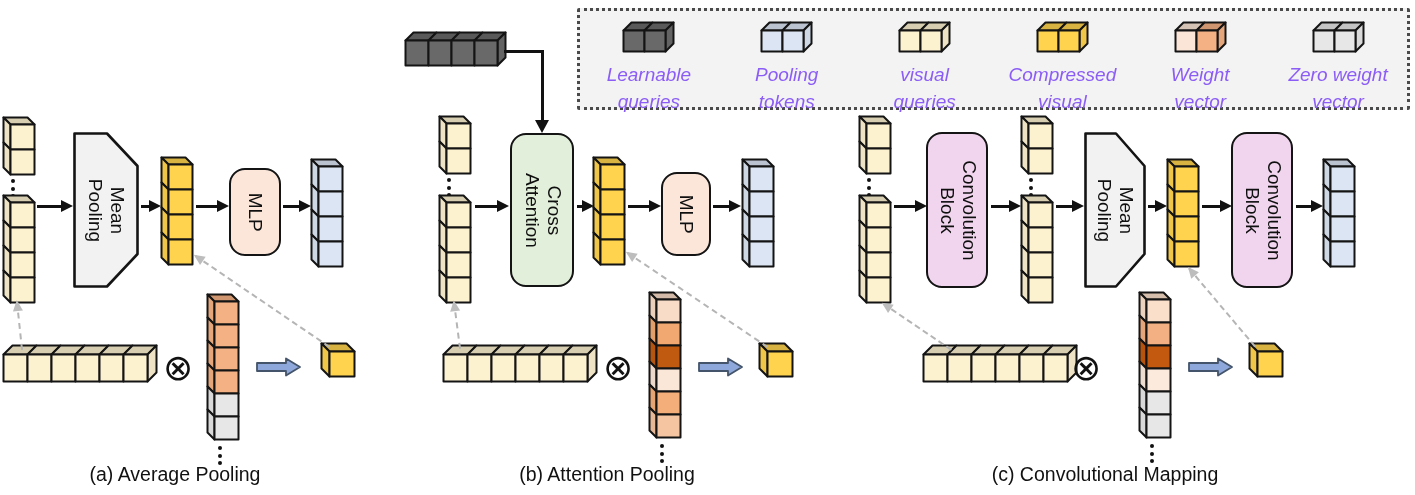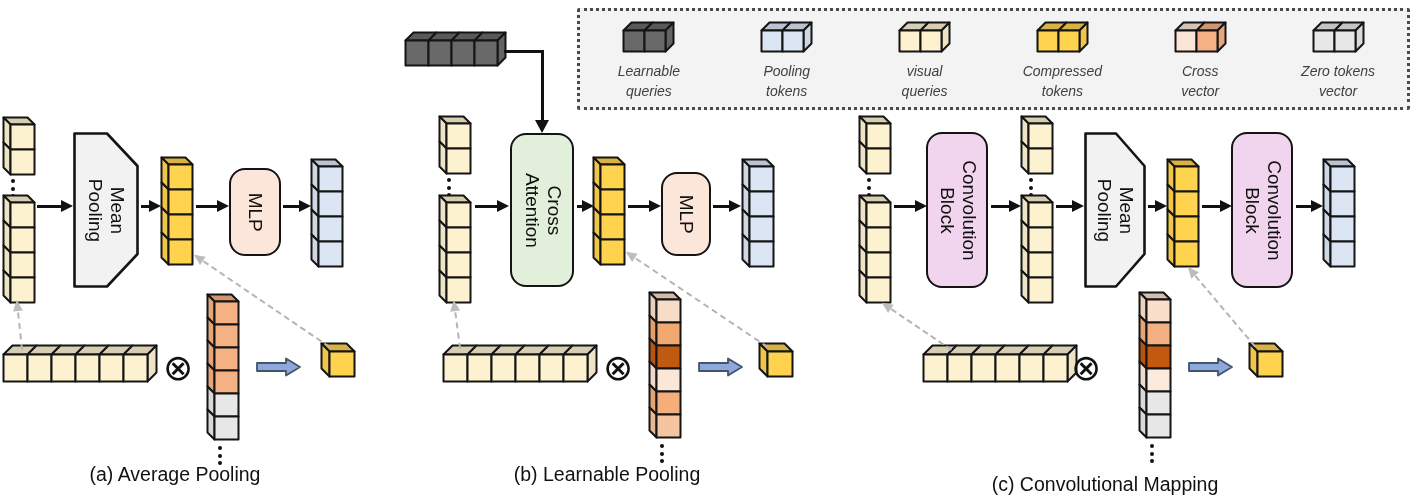--- a/index.html
+++ b/index.html
@@ -5,22 +5,22 @@
   html,body{margin:0;padding:0;background:#ffffff;}
   #canvas{position:relative;width:1415px;height:495px;background:#fff;overflow:hidden;
           font-family:"Liberation Sans",sans-serif;color:#111;}
   .abs{position:absolute;}
 
   
   #legend{position:absolute;left:577px;top:8px;width:833px;height:102px;background:#f3f3f3;
           border:3px dotted #4a4a4a;border-radius:2px;display:flex;align-items:flex-start;
           box-sizing:border-box;padding-top:10px;}
   .lg-item{flex:1;display:flex;flex-direction:column;align-items:center;}
-  .lg-label{font-style:italic;font-size:14px;line-height:1.42;text-align:center;
-            white-space:pre-line;margin-top:5px;color:#404040;}
+  .lg-label{font-style:italic;font-size:19px;line-height:1.42;text-align:center;
+            white-space:pre-line;margin-top:5px;color:#8b5cf6;}
 
   
   .pbox{position:absolute;border:2.6px solid #141414;border-radius:16px;
         display:flex;align-items:center;justify-content:center;box-sizing:border-box;}
   .vtext{transform:rotate(90deg);white-space:pre-line;text-align:center;width:max-content;
          font-size:19px;line-height:1.18;color:#0f0f0f;}
   .shapebox{position:absolute;display:flex;align-items:center;justify-content:center;}
   .shapebox svg{position:absolute;left:0;top:0;}
   .shapebox .vtext{position:relative;}
 
@@ -97,46 +97,46 @@
       <div><svg width="53" height="32">
             <g transform="translate(1.5,1.5)">
               <polygon points="0,8 8,0 29,0 21,8" fill="#d9b341" stroke="#141414" stroke-width="2" stroke-linejoin="round"></polygon>
               <polygon points="21,8 29,0 50,0 42,8" fill="#d9b341" stroke="#141414" stroke-width="2" stroke-linejoin="round"></polygon>
               <polygon points="42,8 50,0 50,21 42,29" fill="#f0c648" stroke="#141414" stroke-width="2" stroke-linejoin="round"></polygon>
               <rect x="0" y="8" width="21" height="21" fill="#FFD34D" stroke="#141414" stroke-width="2" stroke-linejoin="round"></rect>
               <rect x="21" y="8" width="21" height="21" fill="#FFD34D" stroke="#141414" stroke-width="2" stroke-linejoin="round"></rect>
             </g>
           </svg></div>
       <div class="lg-label">Compressed
-tokens</div>
+visual</div>
     </div>
     <div class="lg-item">
       <div><svg width="53" height="32">
             <g transform="translate(1.5,1.5)">
               <polygon points="0,8 8,0 29,0 21,8" fill="#d5c3b6" stroke="#141414" stroke-width="2" stroke-linejoin="round"></polygon>
               <polygon points="21,8 29,0 50,0 42,8" fill="#cf966f" stroke="#141414" stroke-width="2" stroke-linejoin="round"></polygon>
               <polygon points="42,8 50,0 50,21 42,29" fill="#e5a67b" stroke="#141414" stroke-width="2" stroke-linejoin="round"></polygon>
               <rect x="0" y="8" width="21" height="21" fill="#FBE5D6" stroke="#141414" stroke-width="2" stroke-linejoin="round"></rect>
               <rect x="21" y="8" width="21" height="21" fill="#F4B183" stroke="#141414" stroke-width="2" stroke-linejoin="round"></rect>
             </g>
           </svg></div>
-      <div class="lg-label">Cross
+      <div class="lg-label">Weight
 vector</div>
     </div>
     <div class="lg-item">
       <div><svg width="53" height="32">
             <g transform="translate(1.5,1.5)">
               <polygon points="0,8 8,0 29,0 21,8" fill="#c5c4c4" stroke="#141414" stroke-width="2" stroke-linejoin="round"></polygon>
               <polygon points="21,8 29,0 50,0 42,8" fill="#c5c4c4" stroke="#141414" stroke-width="2" stroke-linejoin="round"></polygon>
               <polygon points="42,8 50,0 50,21 42,29" fill="#dad9d9" stroke="#141414" stroke-width="2" stroke-linejoin="round"></polygon>
               <rect x="0" y="8" width="21" height="21" fill="#E8E7E7" stroke="#141414" stroke-width="2" stroke-linejoin="round"></rect>
               <rect x="21" y="8" width="21" height="21" fill="#E8E7E7" stroke="#141414" stroke-width="2" stroke-linejoin="round"></rect>
             </g>
           </svg></div>
-      <div class="lg-label">Zero tokens
+      <div class="lg-label">Zero weight
 vector</div>
     </div>
   </div>
 
   <div>
     <div class="abs" style="left:2px;top:116px"><svg width="34" height="60">
           <g transform="translate(1.5,1.5)">
             <polygon points="7,7 31,7 24,0 0,0" fill="#d7ceb1" stroke="#141414" stroke-width="2" stroke-linejoin="round"></polygon>
             <polygon points="0,0 0,25 7,32 7,7" fill="#eee3c4" stroke="#141414" stroke-width="2" stroke-linejoin="round"></polygon>
             <polygon points="0,25 0,50 7,57 7,32" fill="#eee3c4" stroke="#141414" stroke-width="2" stroke-linejoin="round"></polygon>
@@ -410,21 +410,21 @@
           <g transform="translate(1.5,1.5)">
             <polygon points="8,8 33,8 25,0 0,0" fill="#d9b341" stroke="#141414" stroke-width="2" stroke-linejoin="round"></polygon>
             <polygon points="0,0 0,25 8,33 8,8" fill="#f0c648" stroke="#141414" stroke-width="2" stroke-linejoin="round"></polygon>
             <rect x="8" y="8" width="25" height="25" fill="#FFD34D" stroke="#141414" stroke-width="2" stroke-linejoin="round"></rect>
           </g>
         </svg></div>
 
     <div class="darr" style="left:455px;top:302px;width:47px;transform:rotate(82.6deg)"></div>
     <div class="darr" style="left:628px;top:252px;width:169px;transform:rotate(33.9deg)"></div>
 
-    <div class="caption" style="left:457px;top:463px;width:300px">(b) Learnable Pooling</div>
+    <div class="caption" style="left:457px;top:463px;width:300px">(b) Attention Pooling</div>
   </div>
 
   <div>
     <div class="abs" style="left:858px;top:115px"><svg width="34" height="60">
           <g transform="translate(1.5,1.5)">
             <polygon points="7,7 31,7 24,0 0,0" fill="#d7ceb1" stroke="#141414" stroke-width="2" stroke-linejoin="round"></polygon>
             <polygon points="0,0 0,25 7,32 7,7" fill="#eee3c4" stroke="#141414" stroke-width="2" stroke-linejoin="round"></polygon>
             <polygon points="0,25 0,50 7,57 7,32" fill="#eee3c4" stroke="#141414" stroke-width="2" stroke-linejoin="round"></polygon>
             <rect x="7" y="7" width="24" height="25" fill="#FDF2D0" stroke="#141414" stroke-width="2" stroke-linejoin="round"></rect>
             <rect x="7" y="32" width="24" height="25" fill="#FDF2D0" stroke="#141414" stroke-width="2" stroke-linejoin="round"></rect>
@@ -584,16 +584,16 @@
           <g transform="translate(1.5,1.5)">
             <polygon points="8,8 33,8 25,0 0,0" fill="#d9b341" stroke="#141414" stroke-width="2" stroke-linejoin="round"></polygon>
             <polygon points="0,0 0,25 8,33 8,8" fill="#f0c648" stroke="#141414" stroke-width="2" stroke-linejoin="round"></polygon>
             <rect x="8" y="8" width="25" height="25" fill="#FFD34D" stroke="#141414" stroke-width="2" stroke-linejoin="round"></rect>
           </g>
         </svg></div>
 
     <div class="darr" style="left:884px;top:303px;width:82px;transform:rotate(34.1deg)"></div>
     <div class="darr" style="left:1190px;top:268px;width:102px;transform:rotate(49.8deg)"></div>
 
-    <div class="caption" style="left:955px;top:473px;width:300px">(c) Convolutional Mapping</div>
+    <div class="caption" style="left:955px;top:463px;width:300px">(c) Convolutional Mapping</div>
   </div>
 
 </div>
 
 </body></html>

